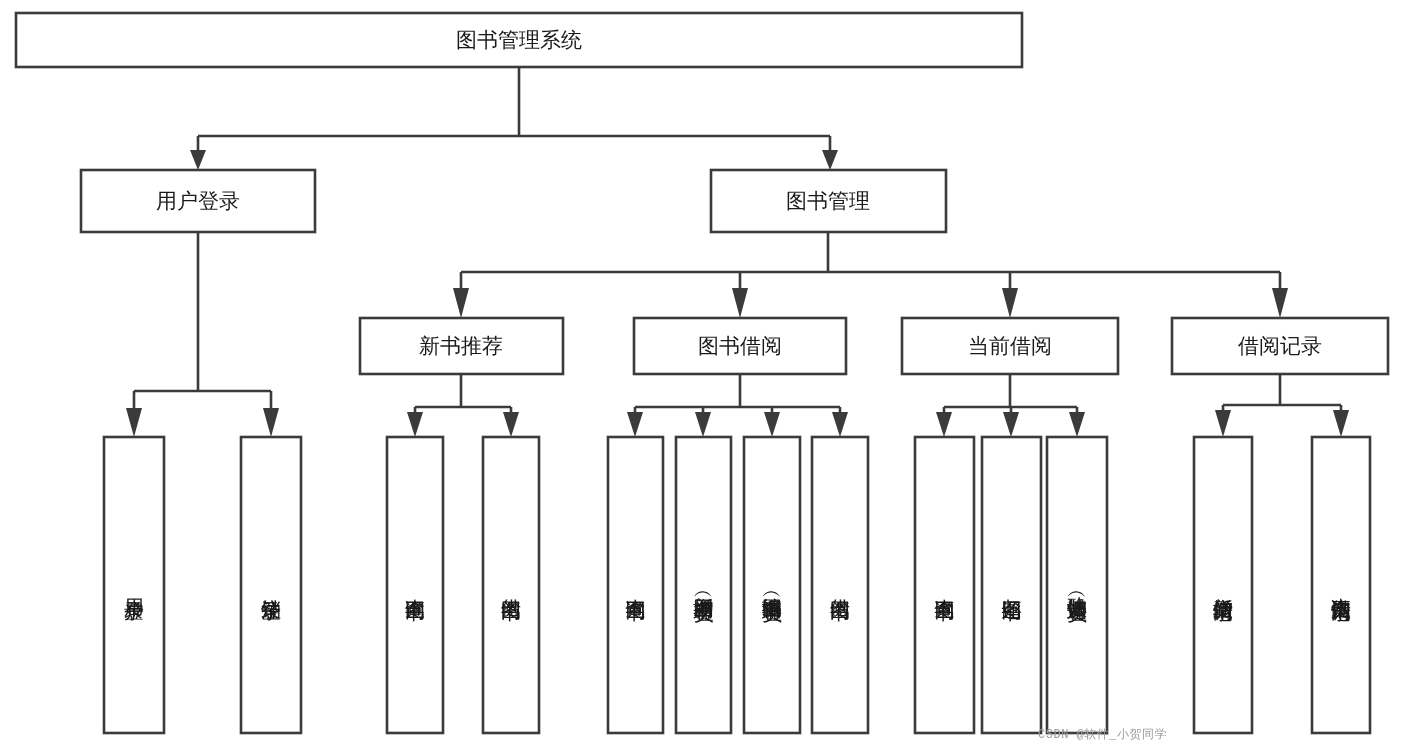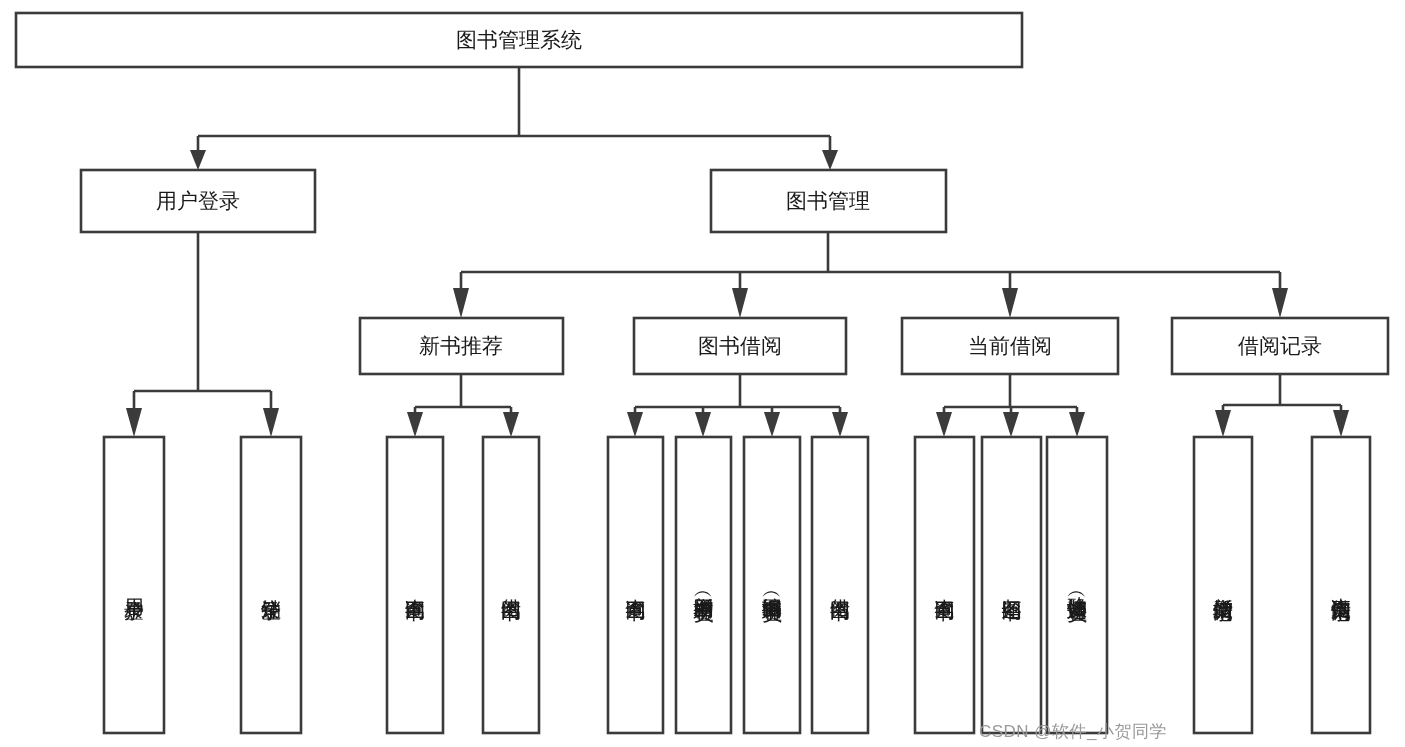--- a/index.html
+++ b/index.html
@@ -62,22 +62,22 @@
     align-items: center;
     justify-content: center;
     text-align: center;
     white-space: nowrap;
     pointer-events: none;
   }
   .watermark {
     position: absolute;
     right: 10px;
     bottom: 4px;
-    font-family: Liberation Sans, sans-serif;
-    font-size: 17px;
+    font-family: Liberation Mono, monospace;
+    font-size: 12px;
     color: #9a9a9a;
     white-space: nowrap;
     letter-spacing: 0.5px;
   }
 </style>
 </head>
 <body>
 
 <div id="diagram-root">
 

